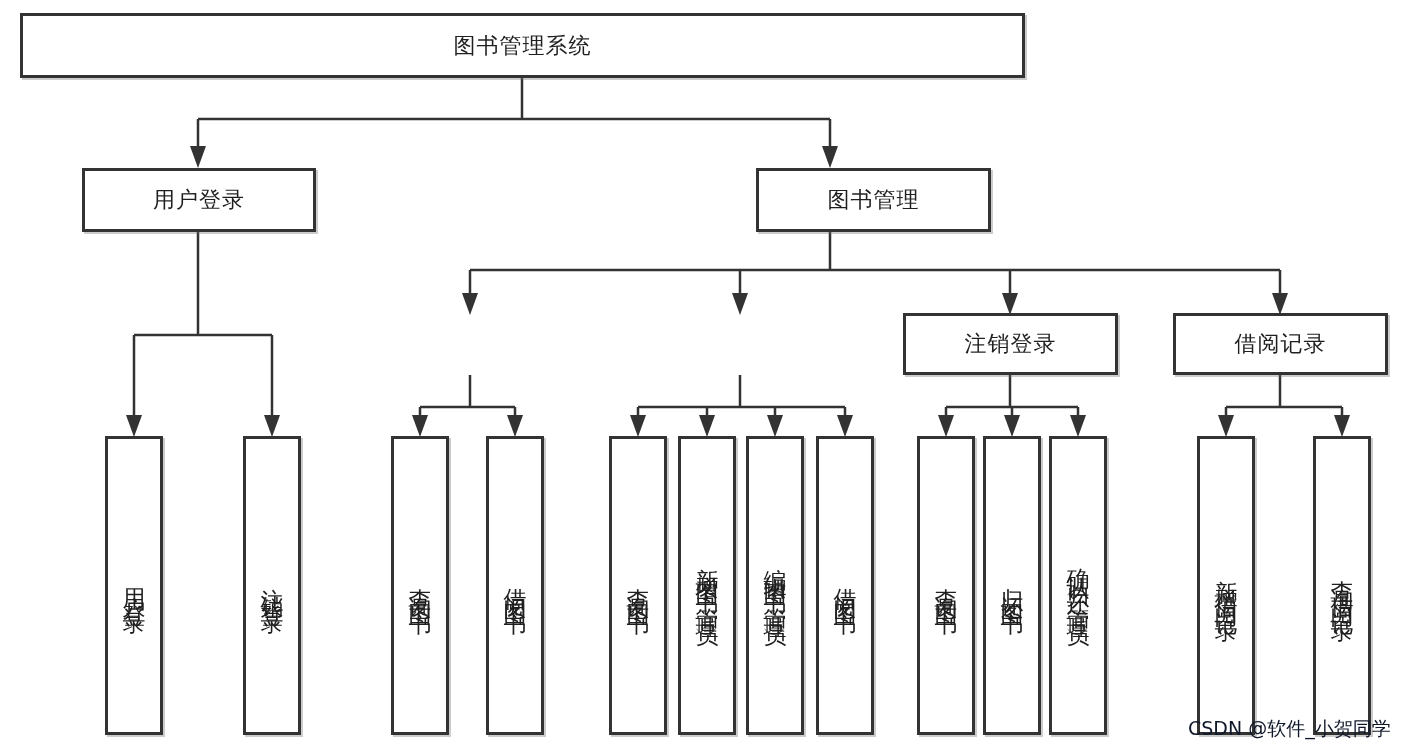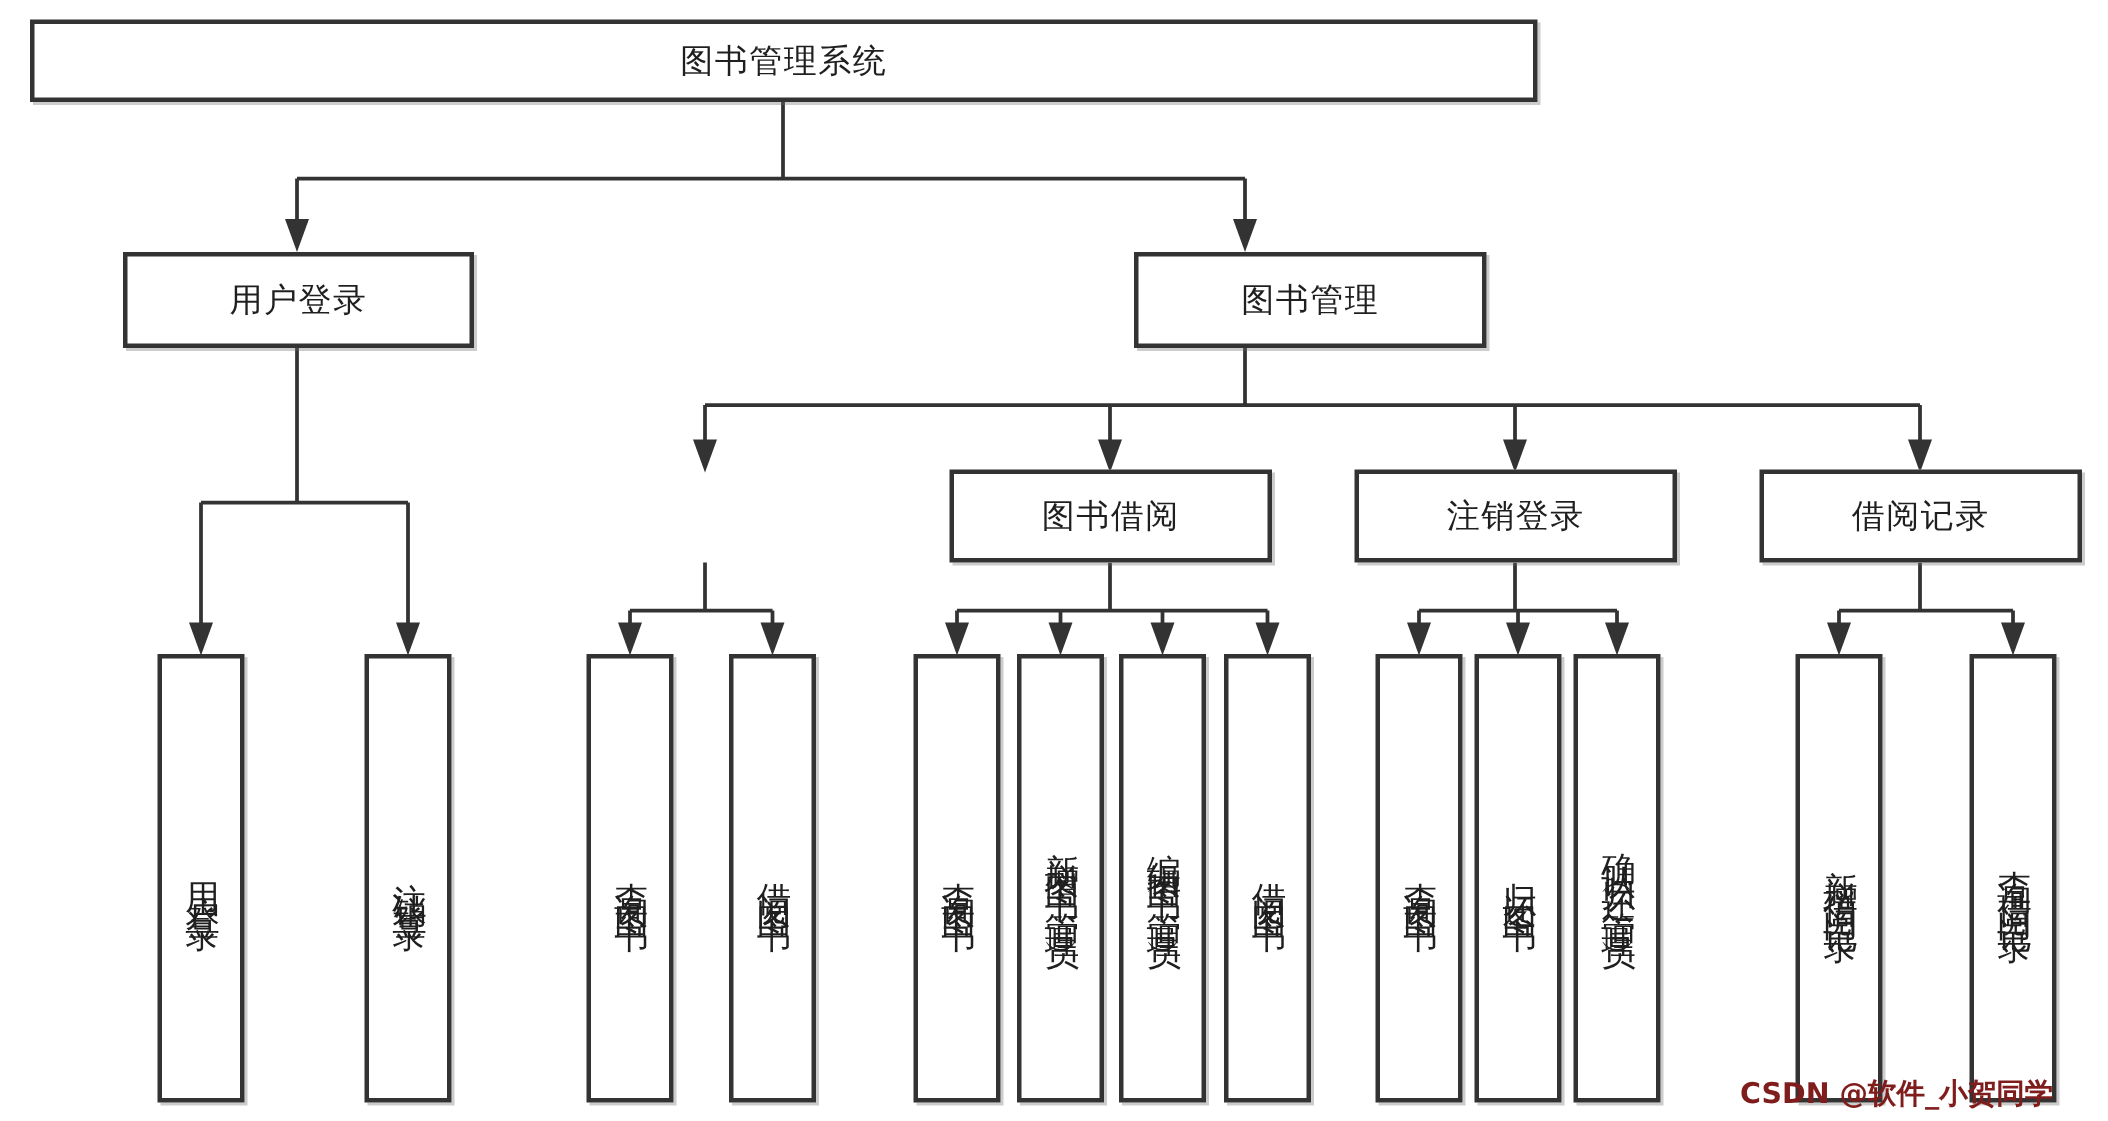--- a/index.html
+++ b/index.html
@@ -40,27 +40,26 @@
   }
   .node.v span {
     writing-mode: vertical-lr;
     text-orientation: mixed;
     font-size: 23px;
     letter-spacing: 8px;
     line-height: 1;
   }
   #watermark {
     position: absolute;
-    left: 1160px;
+    left: 1188px;
     top: 716px;
     font-size: 19px;
-    color: #7f1d1d;
+    color: #0f172a;
     z-index: 3;
     white-space: nowrap;
-    font-weight: bold;
   }
 </style>
 </head>
 <body>
 
 <div id="canvas">
 
   <svg id="connectors" width="1405" height="747" viewBox="0 0 1405 747">
     <g stroke="#333333" stroke-width="2.5" fill="none">
       <path d="M522 68 V119 M198 119 H830 M198 119 V148 M830 119 V148"></path>
@@ -99,34 +98,31 @@
       <polygon points="767,415 783,415 775,437"></polygon>
       <polygon points="837,415 853,415 845,437"></polygon>
       <polygon points="938,415 954,415 946,437"></polygon>
       <polygon points="1004,415 1020,415 1012,437"></polygon>
       <polygon points="1070,415 1086,415 1078,437"></polygon>
       <polygon points="1218,415 1234,415 1226,437"></polygon>
       <polygon points="1334,415 1350,415 1342,437"></polygon>
     </g>
   </svg>
 
-  <div class="node h" style="left:20px; top:13px; width:1005px; height:55px;">
+  <div class="node h" style="left:20px; top:13px; width:1005px; height:65px;">
     <span>图书管理系统</span>
   </div>
 
   <div class="node h" style="left:82px; top:168px; width:234px; height:64px;">
     <span>用户登录</span>
   </div>
   <div class="node h" style="left:712px; top:168px; width:235px; height:64px;margin-left:44px;">
     <span>图书管理</span>
   </div>
 
-  <div class="node h" style="left:633px; top:313px; width:215px; height:62px;">
-    <span>图书借阅</span>
-  </div>
   <div class="node h" style="left:903px; top:313px; width:215px; height:62px;">
     <span>注销登录</span>
   </div>
   <div class="node h" style="left:1173px; top:313px; width:215px; height:62px;">
     <span>借阅记录</span>
   </div>
 
   <div class="node v" style="left:105px; top:436px; width:58px; height:299px;">
     <span>用户登录</span>
   </div>

